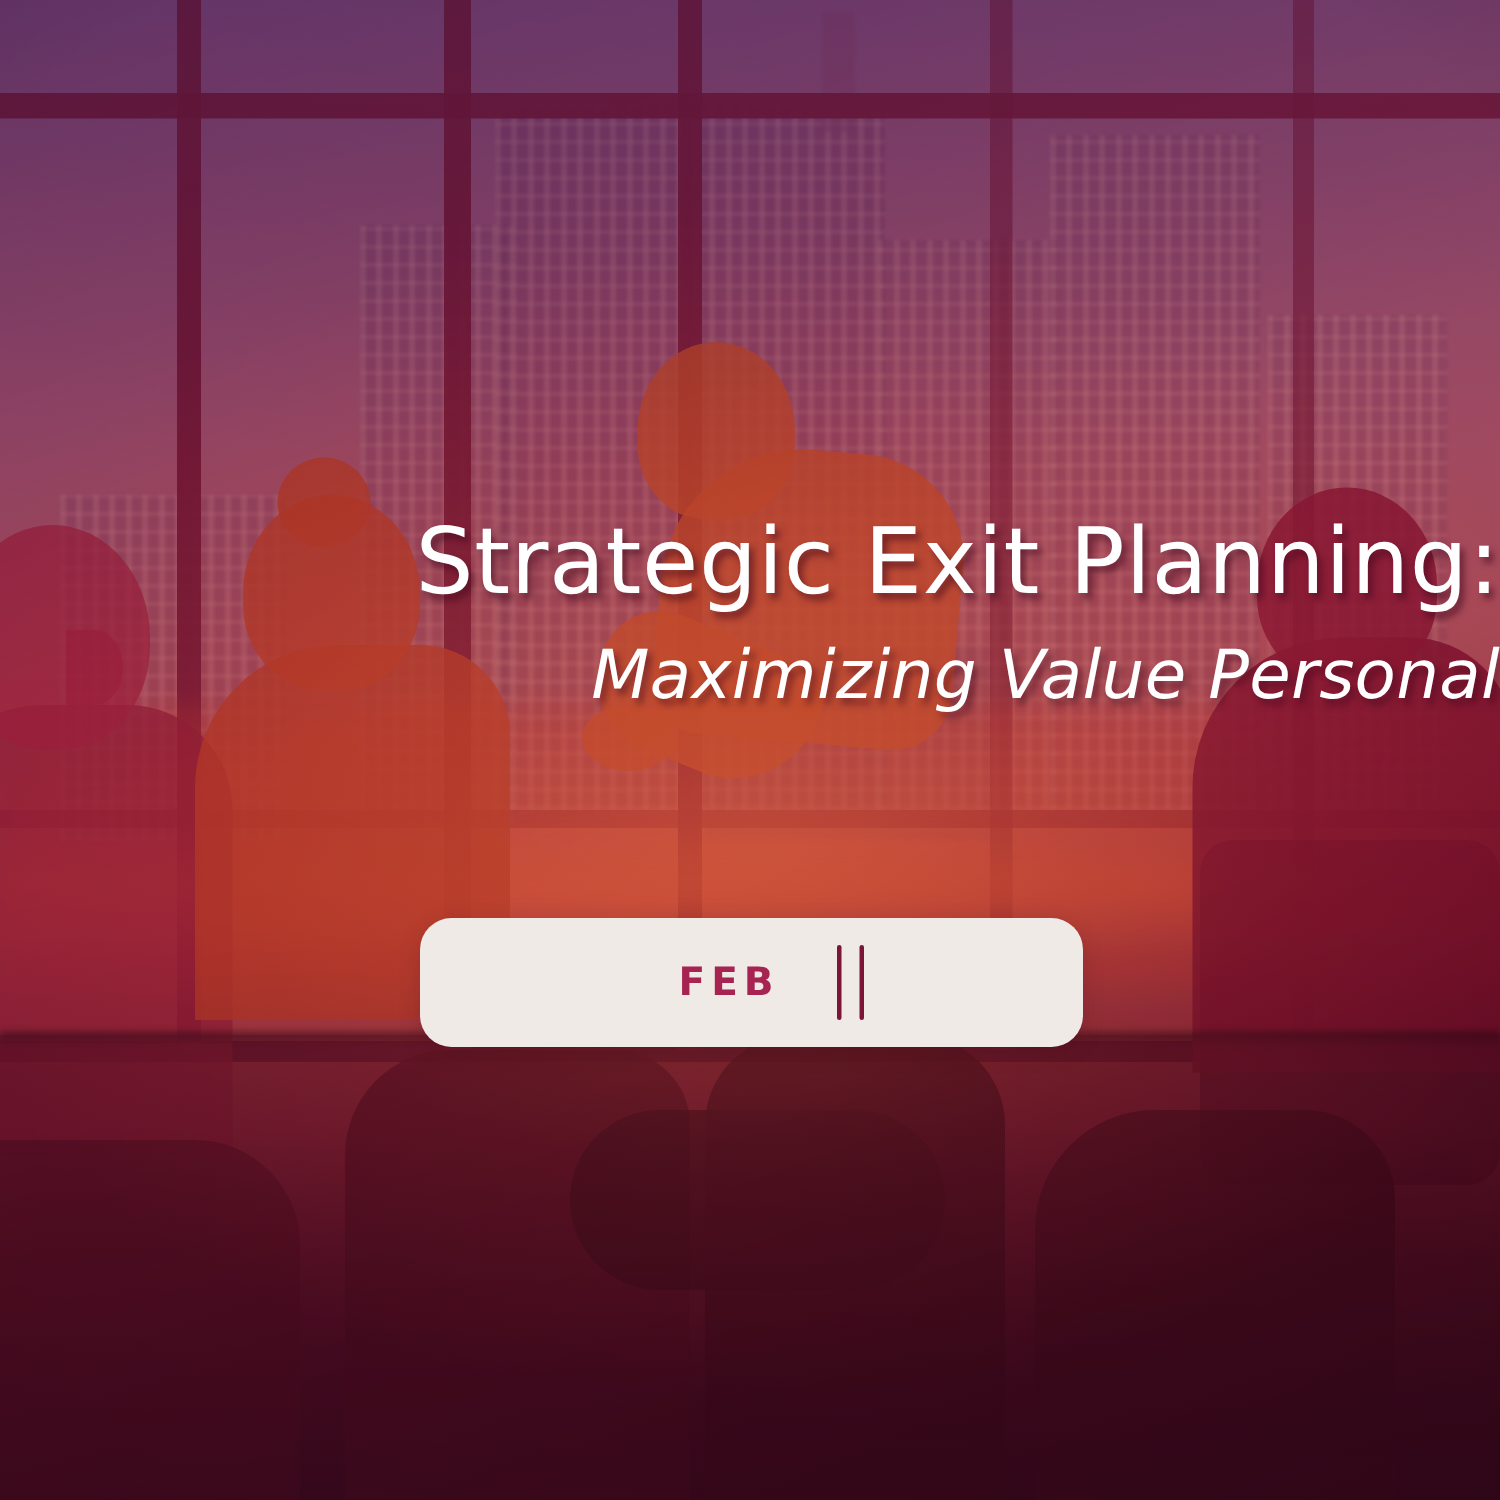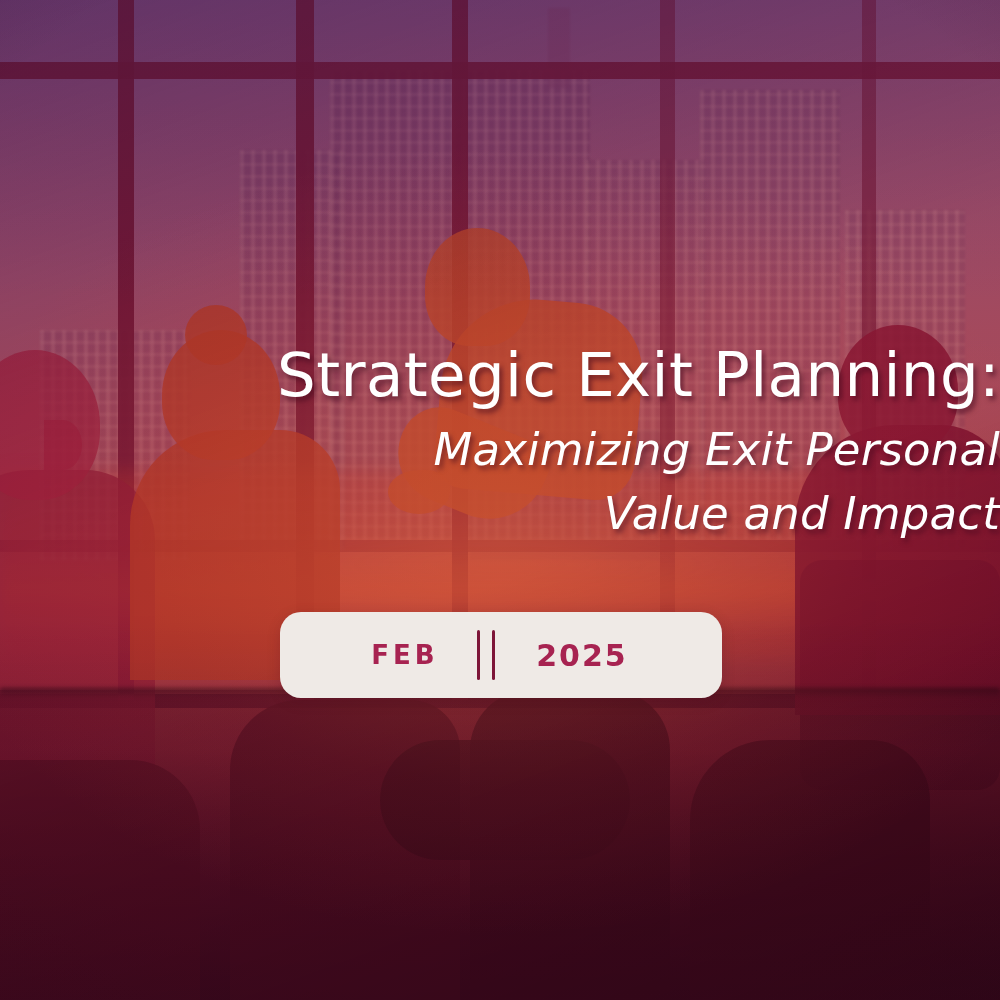--- a/index.html
+++ b/index.html
@@ -327,28 +327,26 @@
 
     <div class="grade"></div>
     <div class="grade2"></div>
     <div class="vignette"></div>
   </div>
 
   <div class="content">
     <div class="title-block">
       <div class="title-main">Strategic Exit Planning:</div>
       <div class="title-sub">
-        <span class="l1">Maximizing Exit Personal</span>
-        <span class="l2">Value and Impact</span>
+        <span class="l1">Maximizing Value Personal</span>
       </div>
     </div>
   </div>
 
   <div class="date-badge">
     <div class="date-inner">
       <div class="date-cell" id="date-month">FEB</div>
       <div class="date-divider"></div>
       <div class="date-divider"></div>
-      <div class="date-cell" id="date-year">2025</div>
     </div>
   </div>
 
 </div>
 
 </body></html>

